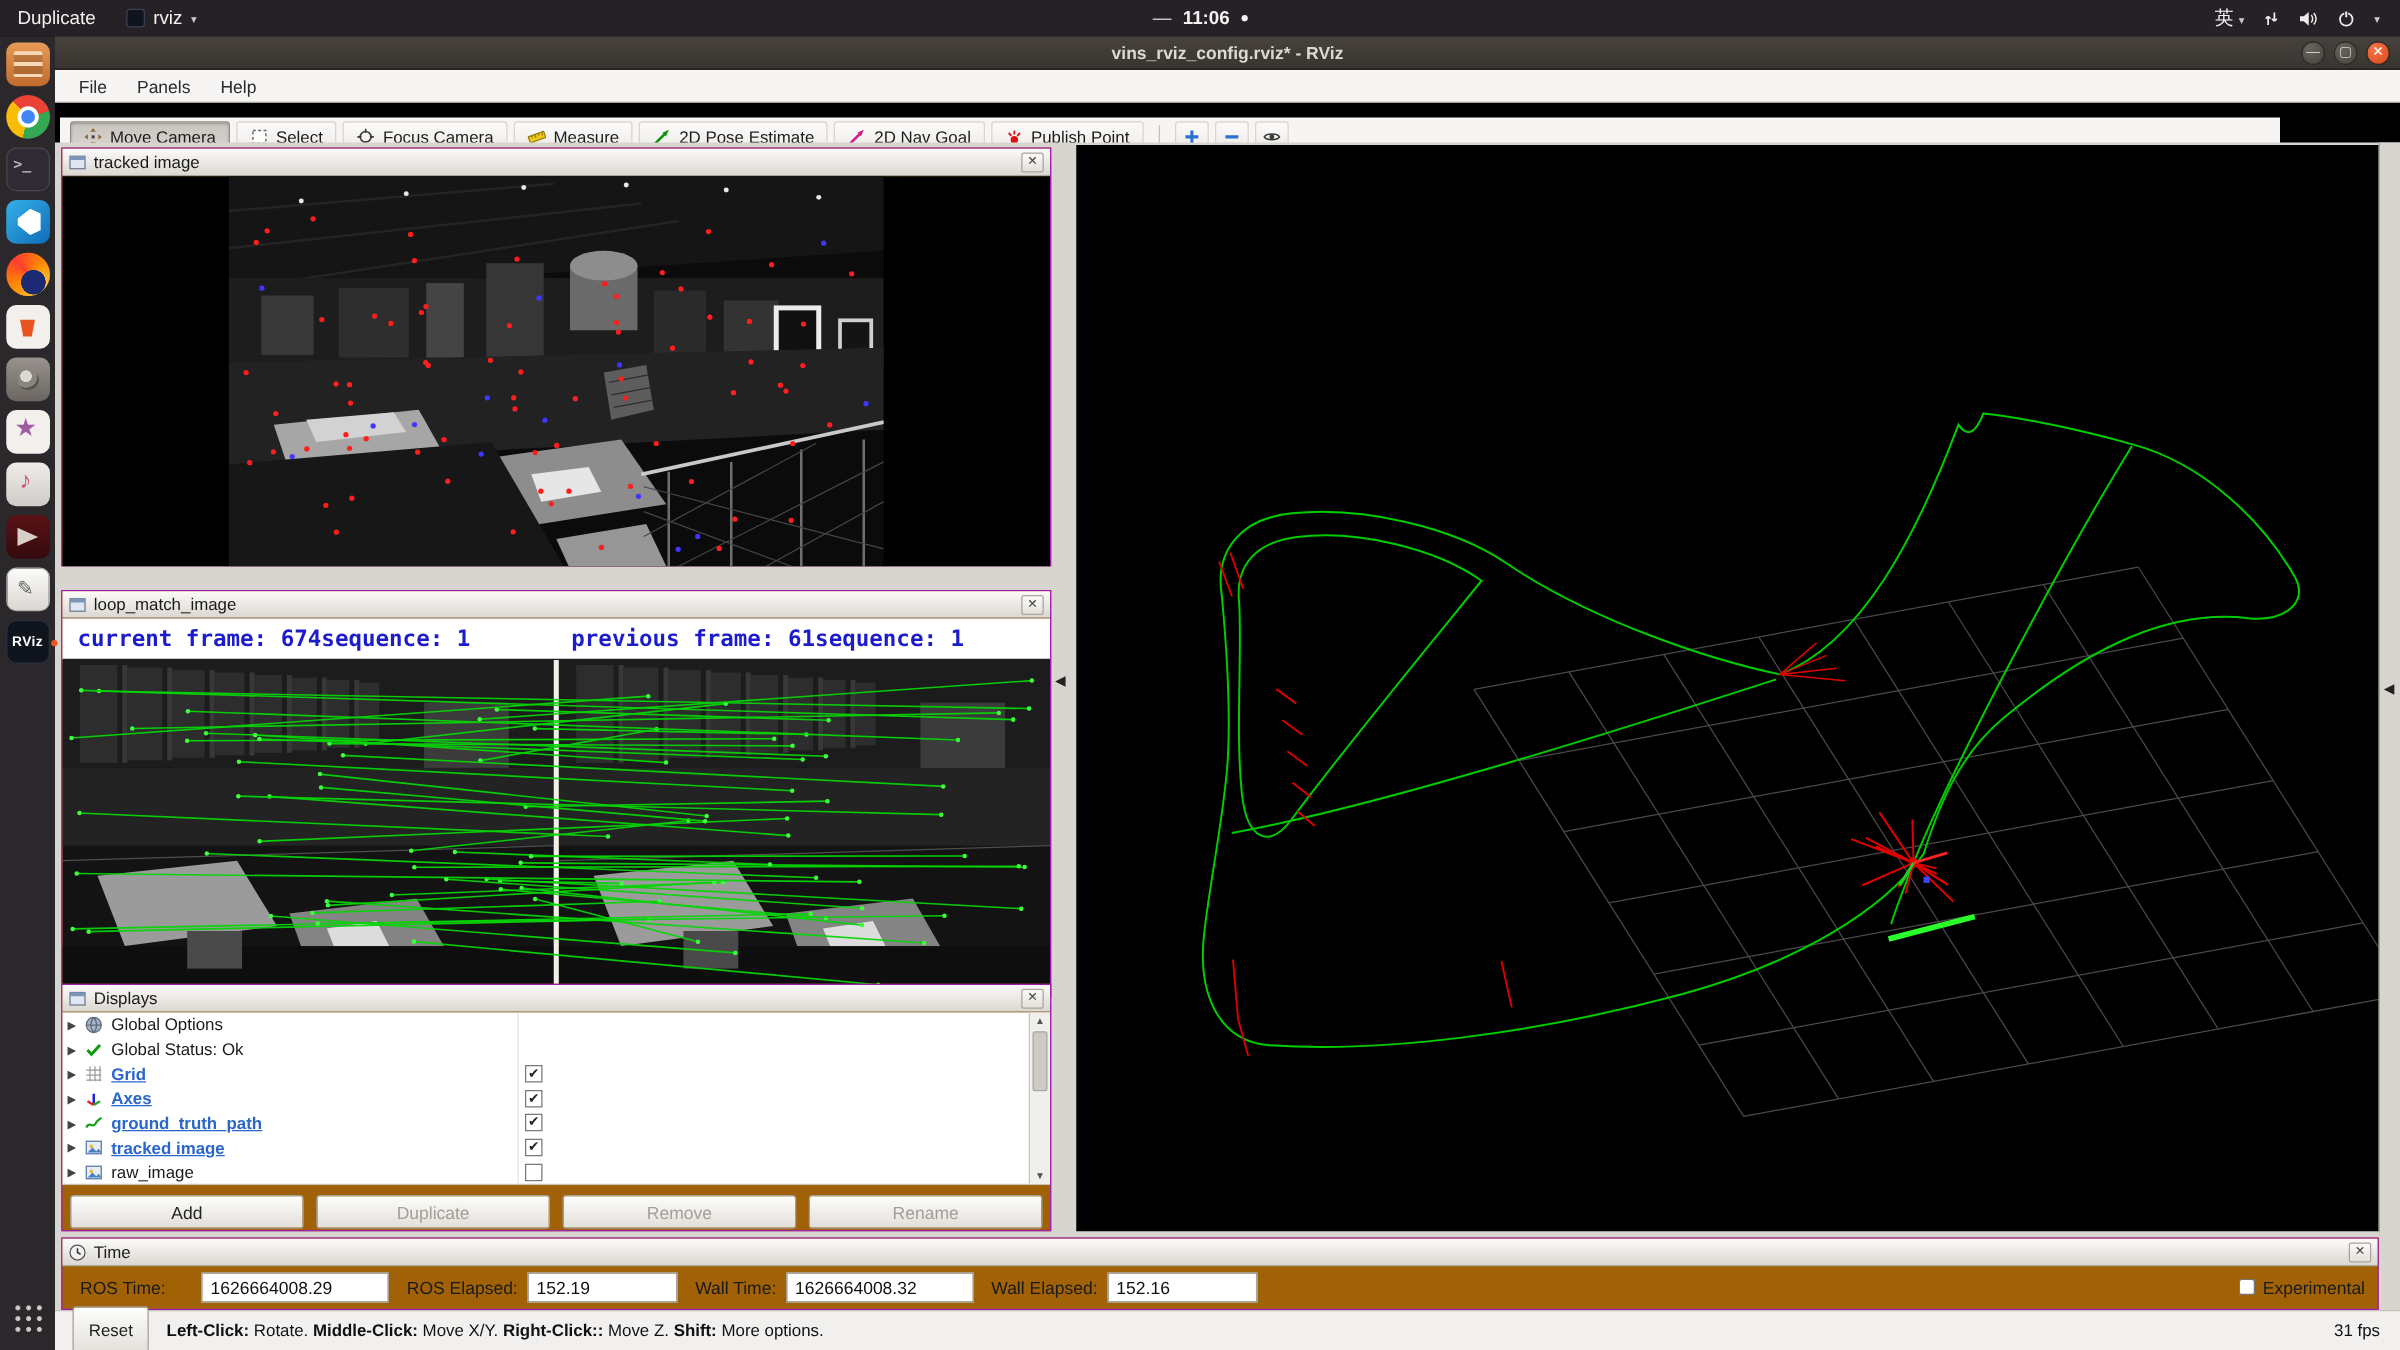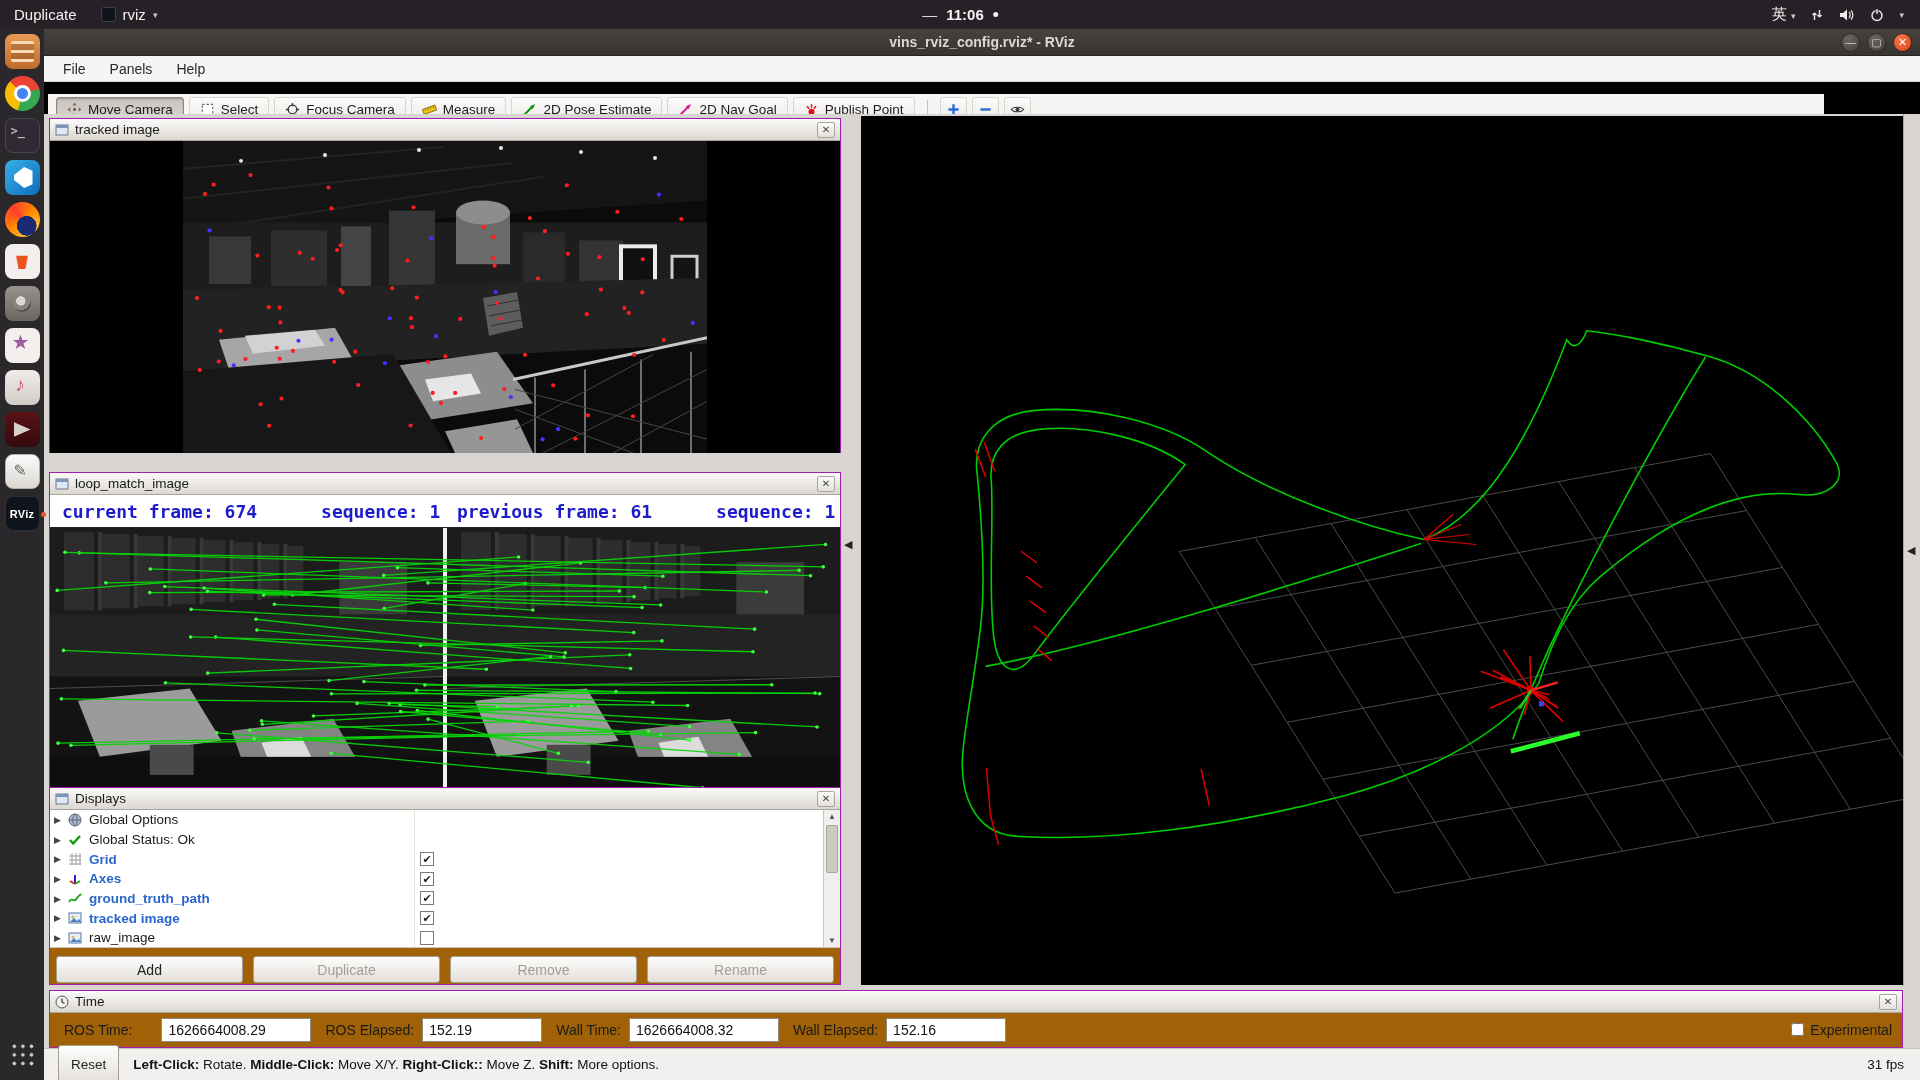--- a/index.html
+++ b/index.html
@@ -69,31 +69,31 @@
 
   .panel{position:absolute;background:#a16207;border:1px solid #a21caf;}
   .panel-title{height:22px;background:linear-gradient(180deg,#fcfbfa,#dbd7d1);border-bottom:1px solid #aaa49c;display:flex;align-items:center;gap:6px;padding:0 5px;font-size:13.5px;color:#1a1a1a;}
   .panel-close{margin-left:auto;width:18px;height:16px;border:1px solid #a9a49d;background:linear-gradient(180deg,#fbfaf9,#e4e1db);border-radius:2px;font-size:10px;line-height:14px;text-align:center;color:#444;}
 
   #tracked-panel{left:49px;top:118px;width:792px;height:335px;}
   .black-content{position:relative;height:312px;background:#000;display:flex;justify-content:center;overflow:hidden;}
 
   #loop-panel{left:49px;top:472px;width:792px;height:326px;}
   .lm-header{display:flex;align-items:center;height:33px;background:#fff;border-bottom:1px solid #222;}
-  .lm-half{flex:1;display:flex;align-items:center;gap:64px;padding-left:12px;}
+  .lm-half{flex:1;display:flex;align-items:center;padding-left:12px;}
   .lm-text{font-family:"DejaVu Sans Mono",monospace;font-weight:bold;font-size:18px;color:#1c1ccc;white-space:nowrap;}
 
   #displays-panel{left:49px;top:787px;width:792px;height:198px;}
   .tree-wrap{position:relative;margin:0;height:138px;background:#fff;border-bottom:1px solid #c9c5bf;overflow:hidden;}
   .tree-wrap::after{content:"";position:absolute;left:364px;top:0;bottom:0;width:1px;background:#e7e4e0;}
   .tree-row{position:relative;height:19.7px;display:flex;align-items:center;padding-left:4px;width:775px;}
   .twisty{width:14px;font-size:9px;color:#444;}
   .row-icon{width:17px;display:inline-flex;}
   .row-label{margin-left:4px;font-size:13.5px;color:#1a1a1a;white-space:nowrap;}
-  .row-label.enabled{color:#2b66cc;font-weight:bold;}
+  .row-label.enabled{color:#2b66cc;font-weight:bold;text-decoration:underline;}
   .tree-check{position:absolute;left:370px;top:2.5px;width:14px;height:14px;border:1px solid #7d7872;background:#fff;font-size:11px;line-height:12px;text-align:center;color:#222;z-index:2;}
   .vscroll{position:absolute;right:0;top:0;bottom:0;width:17px;background:#f1efec;border-left:1px solid #c9c5bf;}
   .vscroll .arr{position:absolute;left:0;width:16px;text-align:center;font-size:8px;color:#555;}
   .vscroll .thumb{position:absolute;left:2px;top:15px;width:12px;height:48px;background:#cdc9c3;border:1px solid #a9a49d;border-radius:2px;}
   .btn-row{display:flex;gap:10px;padding:8px 6px 0 6px;}
   .disp-btn{flex:1;height:27px;border:1px solid #a39e96;border-radius:3px;background:linear-gradient(180deg,#fdfdfc,#e3dfda);font-size:14px;color:#222;}
   .disp-btn.disabled{color:#a39e96;}
 
   #view3d{position:absolute;left:861px;top:116px;width:1042px;height:869px;background:#000;overflow:hidden;}
   .collapse-left{position:absolute;left:844px;top:538px;font-size:11px;color:#222;}

